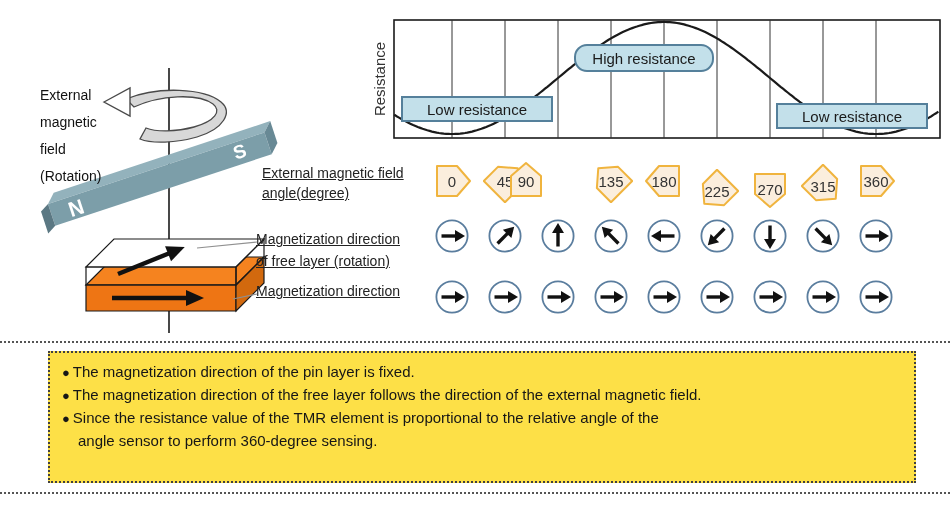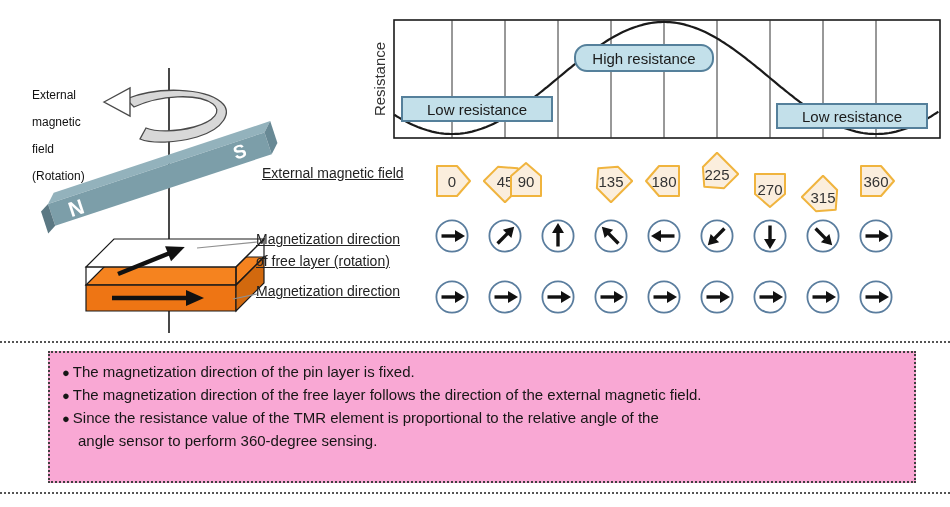--- a/index.html
+++ b/index.html
@@ -4,21 +4,21 @@
 <style>
   html,body { margin:0; padding:0; }
   body {
     width:950px; height:507px; background:#ffffff; position:relative; overflow:hidden;
     font-family:"Liberation Sans", sans-serif; color:#1f1f1f;
   }
   .stage { position:absolute; inset:0; }
   .abs { position:absolute; }
 
   
-  #ext-caption { left:32px; top:82px; font-size:12px; line-height:27px; color:#111; }
+  #ext-caption { left:40px; top:82px; font-size:14px; line-height:27px; color:#111; }
 
   
   #left-svg { left:0; top:0; }
   #chart-svg { left:360px; top:14px; z-index:1; }
   #res-label {
     left:305px; top:70px; width:150px; height:18px; text-align:center;
     transform:rotate(-90deg); font-size:15px; color:#333; z-index:2;
   }
   .ann {
     display:flex; align-items:center; justify-content:center;
@@ -45,21 +45,21 @@
   .dir { position:absolute; }
 
   
   .dotline { left:0; width:950px; border-top:2px dotted #555; height:0; }
   #dotline-top { top:341px; }
   #dotline-bottom { top:492px; }
 
   
   #notes-box {
     left:48px; top:351px; width:868px; height:132px; box-sizing:border-box;
-    background:#f9a8d4; border:2px dotted #404040; padding:8px 10px 0 12px;
+    background:#fde047; border:2px dotted #404040; padding:8px 10px 0 12px;
     font-size:15px; color:#161616; z-index:2;
   }
   .note-line { line-height:22px; white-space:nowrap; }
   .note-line .dot { font-size:13px; margin-right:3px; }
   .note-cont { padding-left:16px; }
 </style>
 </head>
 <body>
 
 <div class="stage">
@@ -126,20 +126,21 @@
       <line x1="823" y1="20" x2="823" y2="138" stroke="#333" stroke-width="1"></line>
       <line x1="876" y1="20" x2="876" y2="138" stroke="#333" stroke-width="1"></line>
       <path d="M394.3,114.7L396.6,116.2L399.0,117.6L401.4,119.0L403.7,120.3L406.1,121.5L408.4,122.7L410.8,123.9L413.1,125.0L415.5,126.0L417.8,127.0L420.2,127.9L422.6,128.8L424.9,129.5L427.3,130.3L429.6,130.9L432.0,131.6L434.3,132.1L436.7,132.6L439.0,133.0L441.4,133.3L443.8,133.6L446.1,133.8L448.5,133.9L450.8,134.0L453.2,134.0L455.5,133.9L457.9,133.8L460.2,133.6L462.6,133.3L465.0,133.0L467.3,132.6L469.7,132.1L472.0,131.6L474.4,130.9L476.7,130.3L479.1,129.5L481.4,128.8L483.8,127.9L486.2,127.0L488.5,126.0L490.9,125.0L493.2,123.9L495.6,122.7L497.9,121.5L500.3,120.3L502.6,119.0L505.0,117.6L507.4,116.2L509.7,114.7L512.1,113.2L514.4,111.7L516.8,110.1L519.1,108.5L521.5,106.8L523.8,105.1L526.2,103.4L528.6,101.7L530.9,99.9L533.3,98.1L535.6,96.2L538.0,94.4L540.3,92.5L542.7,90.6L545.0,88.7L547.4,86.8L549.8,84.8L552.1,82.9L554.5,80.9L556.8,79.0L559.2,77.0L561.5,75.1L563.9,73.1L566.2,71.2L568.6,69.2L571.0,67.3L573.3,65.4L575.7,63.5L578.0,61.6L580.4,59.8L582.7,57.9L585.1,56.1L587.4,54.3L589.8,52.6L592.2,50.9L594.5,49.2L596.9,47.5L599.2,45.9L601.6,44.3L603.9,42.8L606.3,41.3L608.6,39.8L611.0,38.4L613.4,37.0L615.7,35.7L618.1,34.5L620.4,33.3L622.8,32.1L625.1,31.0L627.5,30.0L629.8,29.0L632.2,28.1L634.6,27.2L636.9,26.5L639.3,25.7L641.6,25.1L644.0,24.4L646.3,23.9L648.7,23.4L651.0,23.0L653.4,22.7L655.8,22.4L658.1,22.2L660.5,22.1L662.8,22.0L665.2,22.0L667.5,22.1L669.9,22.2L672.2,22.4L674.6,22.7L677.0,23.0L679.3,23.4L681.7,23.9L684.0,24.4L686.4,25.1L688.7,25.7L691.1,26.5L693.4,27.2L695.8,28.1L698.2,29.0L700.5,30.0L702.9,31.0L705.2,32.1L707.6,33.3L709.9,34.5L712.3,35.7L714.6,37.0L717.0,38.4L719.4,39.8L721.7,41.3L724.1,42.8L726.4,44.3L728.8,45.9L731.1,47.5L733.5,49.2L735.8,50.9L738.2,52.6L740.6,54.3L742.9,56.1L745.3,57.9L747.6,59.8L750.0,61.6L752.3,63.5L754.7,65.4L757.0,67.3L759.4,69.2L761.8,71.2L764.1,73.1L766.5,75.1L768.8,77.0L771.2,79.0L773.5,80.9L775.9,82.9L778.2,84.8L780.6,86.8L783.0,88.7L785.3,90.6L787.7,92.5L790.0,94.4L792.4,96.2L794.7,98.1L797.1,99.9L799.4,101.7L801.8,103.4L804.2,105.1L806.5,106.8L808.9,108.5L811.2,110.1L813.6,111.7L815.9,113.2L818.3,114.7L820.6,116.2L823.0,117.6L825.4,119.0L827.7,120.3L830.1,121.5L832.4,122.7L834.8,123.9L837.1,125.0L839.5,126.0L841.8,127.0L844.2,127.9L846.6,128.8L848.9,129.5L851.3,130.3L853.6,130.9L856.0,131.6L858.3,132.1L860.7,132.6L863.0,133.0L865.4,133.3L867.8,133.6L870.1,133.8L872.5,133.9L874.8,134.0L877.2,134.0L879.5,133.9L881.9,133.8L884.2,133.6L886.6,133.3L889.0,133.0L891.3,132.6L893.7,132.1L896.0,131.6L898.4,130.9L900.7,130.3L903.1,129.5L905.4,128.8L907.8,127.9L910.2,127.0L912.5,126.0L914.9,125.0L917.2,123.9L919.6,122.7L921.9,121.5L924.3,120.3L926.6,119.0L929.0,117.6L931.4,116.2L933.7,114.7L936.1,113.2L938.4,111.7" fill="none" stroke="#1a1a1a" stroke-width="2.2"></path>
     </svg>
   <div id="ann-low1" class="abs ann">Low resistance</div>
   <div id="ann-high" class="abs ann">High resistance</div>
   <div id="ann-low2" class="abs ann">Low resistance</div>
 
   <div id="angle-label" class="abs row-label">
     <div>External magnetic field</div>
+    <div>angle(degree)</div>
   </div>
   <div id="free-label" class="abs row-label">
     <div>Magnetization direction</div>
     <div>of free layer (rotation)</div>
   </div>
   <div id="pin-label" class="abs row-label">
     <div>Magnetization direction</div>
   </div>
 
   <div id="tags-row">
@@ -166,33 +167,33 @@
           <polygon points="7,7 27,7 40,22 27,37 7,37" fill="#fbeedd" stroke="#f0b43e" stroke-width="2" stroke-linejoin="round" transform="rotate(-135 22 22)"></polygon>
         </svg>
         <div class="num">135</div>
       </div>
       <div class="tag abs" style="left: 642px; top: 159px;">
         <svg width="44" height="44" viewBox="0 0 44 44">
           <polygon points="7,7 27,7 40,22 27,37 7,37" fill="#fbeedd" stroke="#f0b43e" stroke-width="2" stroke-linejoin="round" transform="rotate(-180 22 22)"></polygon>
         </svg>
         <div class="num">180</div>
       </div>
-      <div class="tag abs" style="left: 695px; top: 152px;">
+      <div class="tag abs" style="left: 695px; top: 169px;">
         <svg width="44" height="44" viewBox="0 0 44 44">
           <polygon points="7,7 27,7 40,22 27,37 7,37" fill="#fbeedd" stroke="#f0b43e" stroke-width="2" stroke-linejoin="round" transform="rotate(-225 22 22)"></polygon>
         </svg>
         <div class="num">225</div>
       </div>
       <div class="tag abs" style="left: 748px; top: 167px;">
         <svg width="44" height="44" viewBox="0 0 44 44">
           <polygon points="7,7 27,7 40,22 27,37 7,37" fill="#fbeedd" stroke="#f0b43e" stroke-width="2" stroke-linejoin="round" transform="rotate(-270 22 22)"></polygon>
         </svg>
         <div class="num">270</div>
       </div>
-      <div class="tag abs" style="left: 801px; top: 175px;">
+      <div class="tag abs" style="left: 801px; top: 164px;">
         <svg width="44" height="44" viewBox="0 0 44 44">
           <polygon points="7,7 27,7 40,22 27,37 7,37" fill="#fbeedd" stroke="#f0b43e" stroke-width="2" stroke-linejoin="round" transform="rotate(-315 22 22)"></polygon>
         </svg>
         <div class="num">315</div>
       </div>
       <div class="tag abs" style="left: 854px; top: 159px;">
         <svg width="44" height="44" viewBox="0 0 44 44">
           <polygon points="7,7 27,7 40,22 27,37 7,37" fill="#fbeedd" stroke="#f0b43e" stroke-width="2" stroke-linejoin="round" transform="rotate(-360 22 22)"></polygon>
         </svg>
         <div class="num">360</div>

